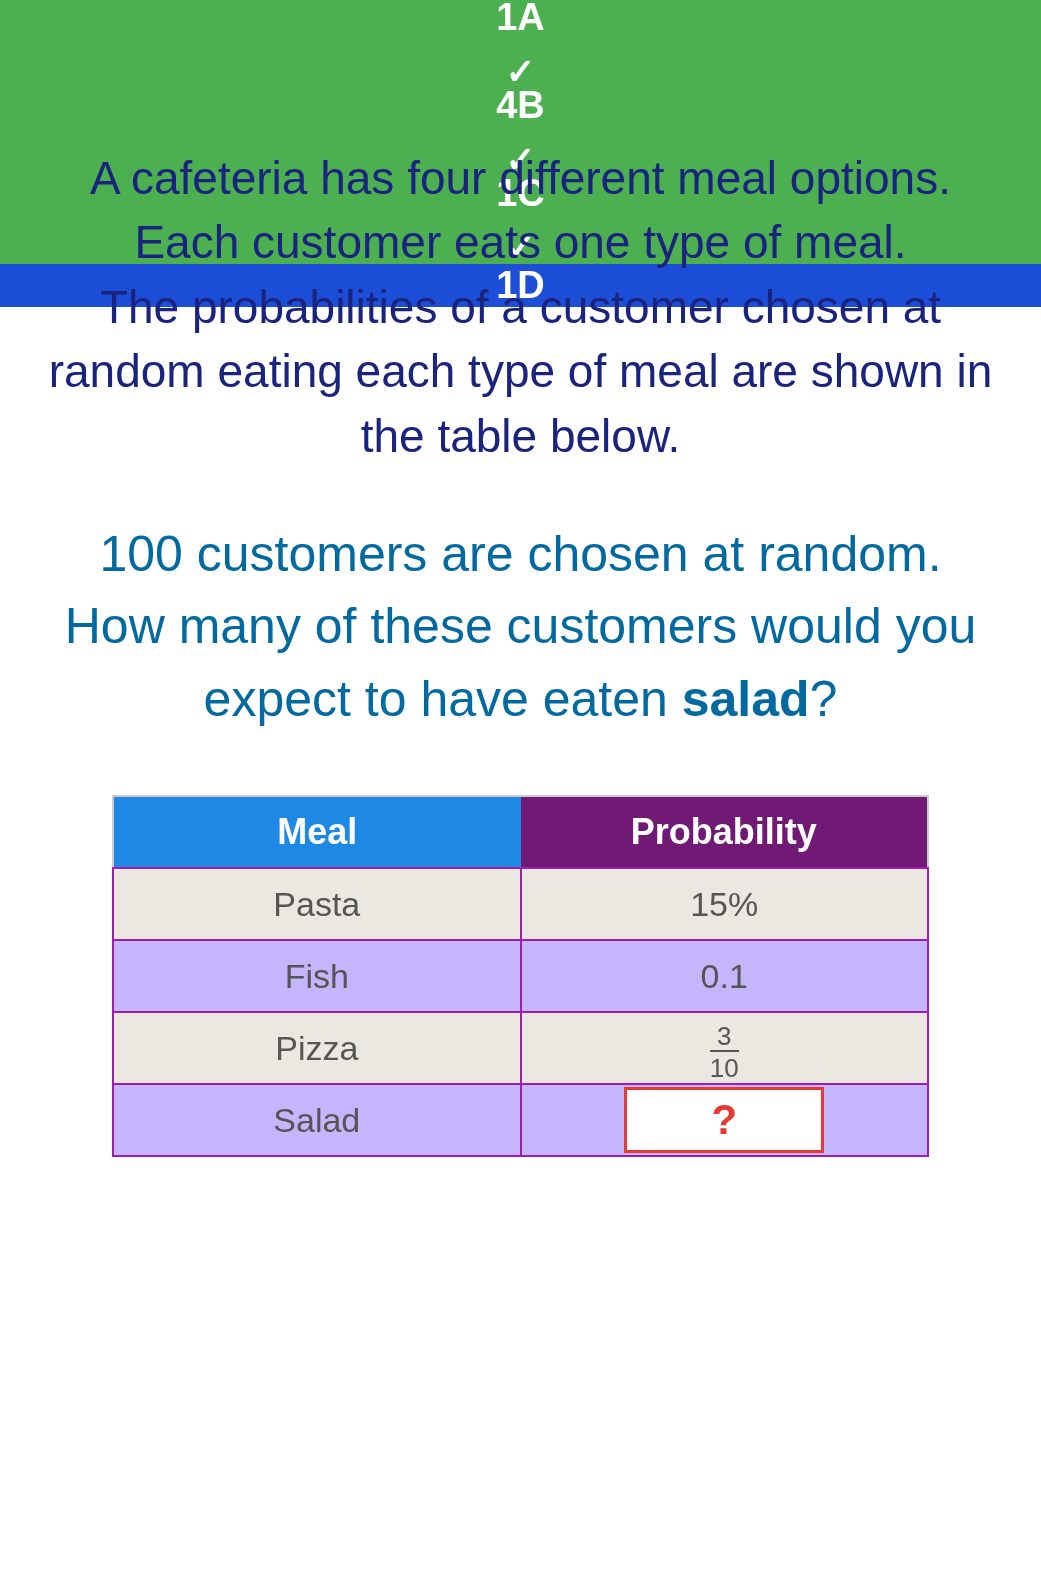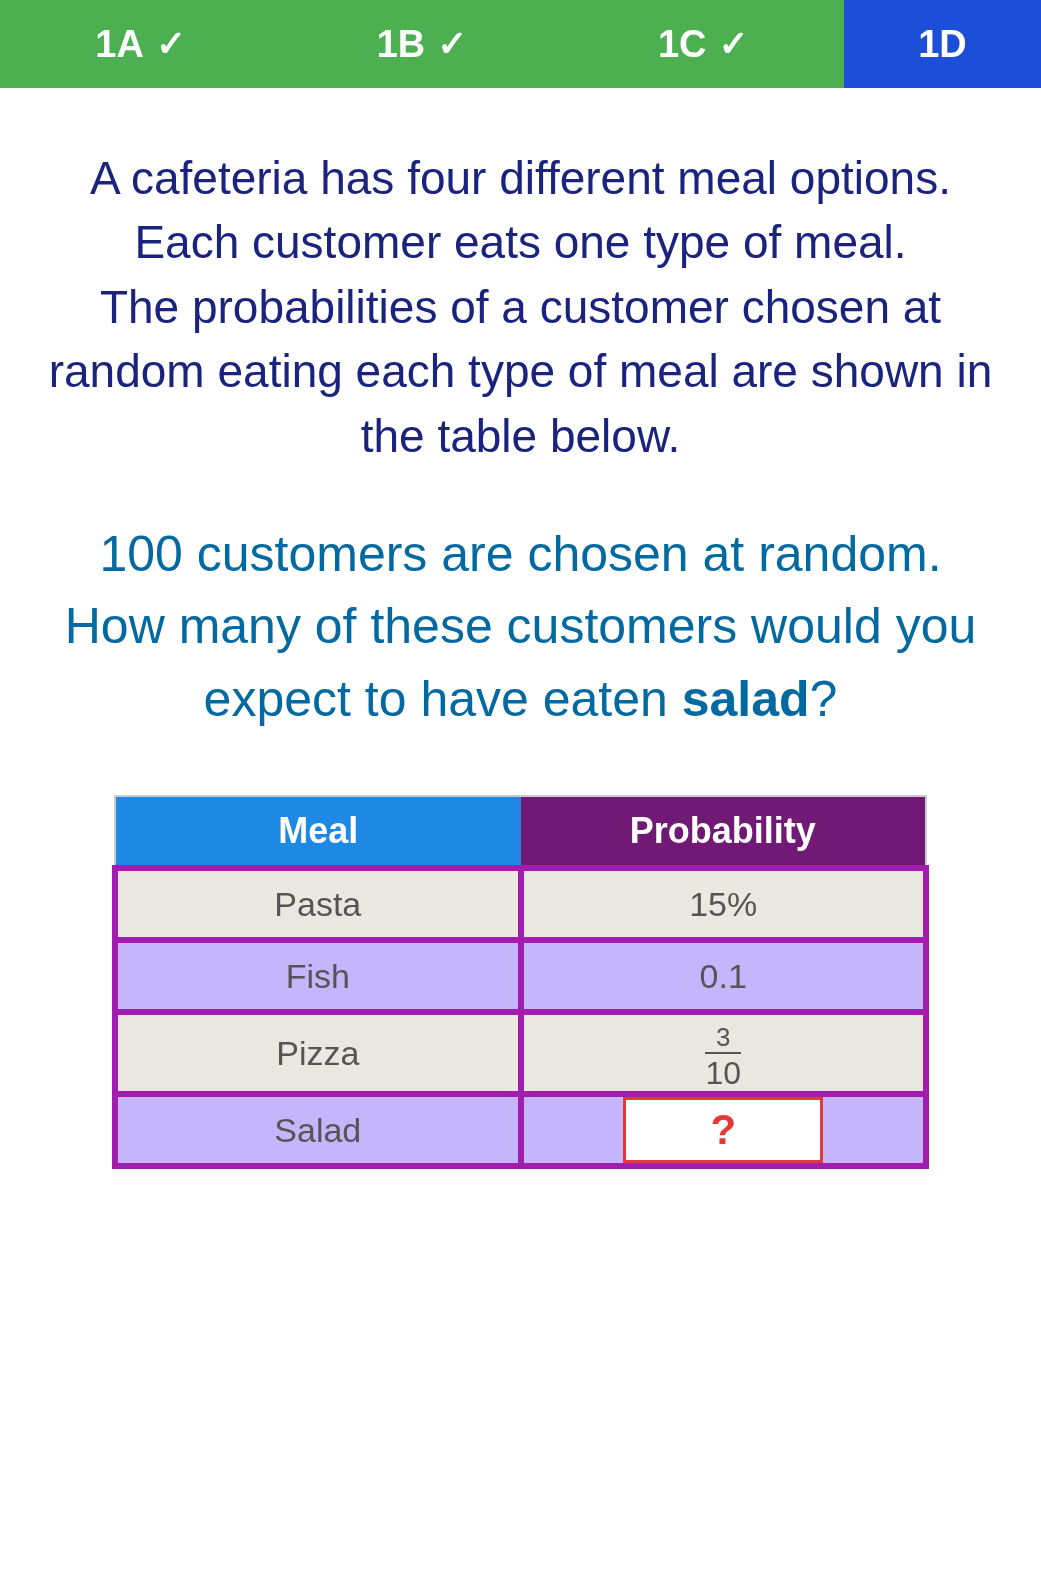--- a/index.html
+++ b/index.html
@@ -1,18 +1,19 @@
 <!DOCTYPE html>
 <html><head>
   <meta charset="utf-8">
   <style>
     * {
       margin: 0;
       padding: 0;
       box-sizing: border-box;
+      flex-direction: column;
     }
 
     body {
       width: 1041px;
       min-height: 1578px;
       font-family: Arial, sans-serif;
       background: #ffffff;
       overflow-x: hidden;
     }
 
@@ -109,21 +110,21 @@
     thead th:last-child {
       background-color: #701a75;
       width: 50%;
     }
 
     tbody tr td {
       height: 72px;
       font-size: 34px;
       color: #555;
       text-align: center;
-      border: 6px solid #a21caf;
+      border: 2px solid #a21caf;
     }
 
     tbody tr {
       background-color: #c4b5fd;
     }
 
     tbody tr:nth-child(odd) {
       background-color: #ebe8e2;
     }
 
@@ -134,21 +135,21 @@
       font-size: 28px;
       color: #555;
       line-height: 1.1;
     }
 
     .fraction .numerator {
       font-size: 26px;
     }
 
     .fraction .denominator {
-      font-size: 32px;
+      font-size: 26px;
       border-top: 2px solid #555;
       padding-top: 2px;
     }
 
     .salad-cell {
       position: relative;
     }
 
     .salad-input-box {
       display: inline-block;
@@ -164,21 +165,21 @@
   </style>
 </head>
 <body>
 
 <div class="tab-bar">
   <div class="tab tab-green">
     <span>1A</span>
     <span class="checkmark">✓</span>
   </div>
   <div class="tab tab-green">
-    <span>1B</span>
+    <span>4B</span>
     <span class="checkmark">✓</span>
   </div>
   <div class="tab tab-green">
     <span>1C</span>
     <span class="checkmark">✓</span>
   </div>
   <div class="tab tab-active">
     <span>1D</span>
   </div>
 </div>

